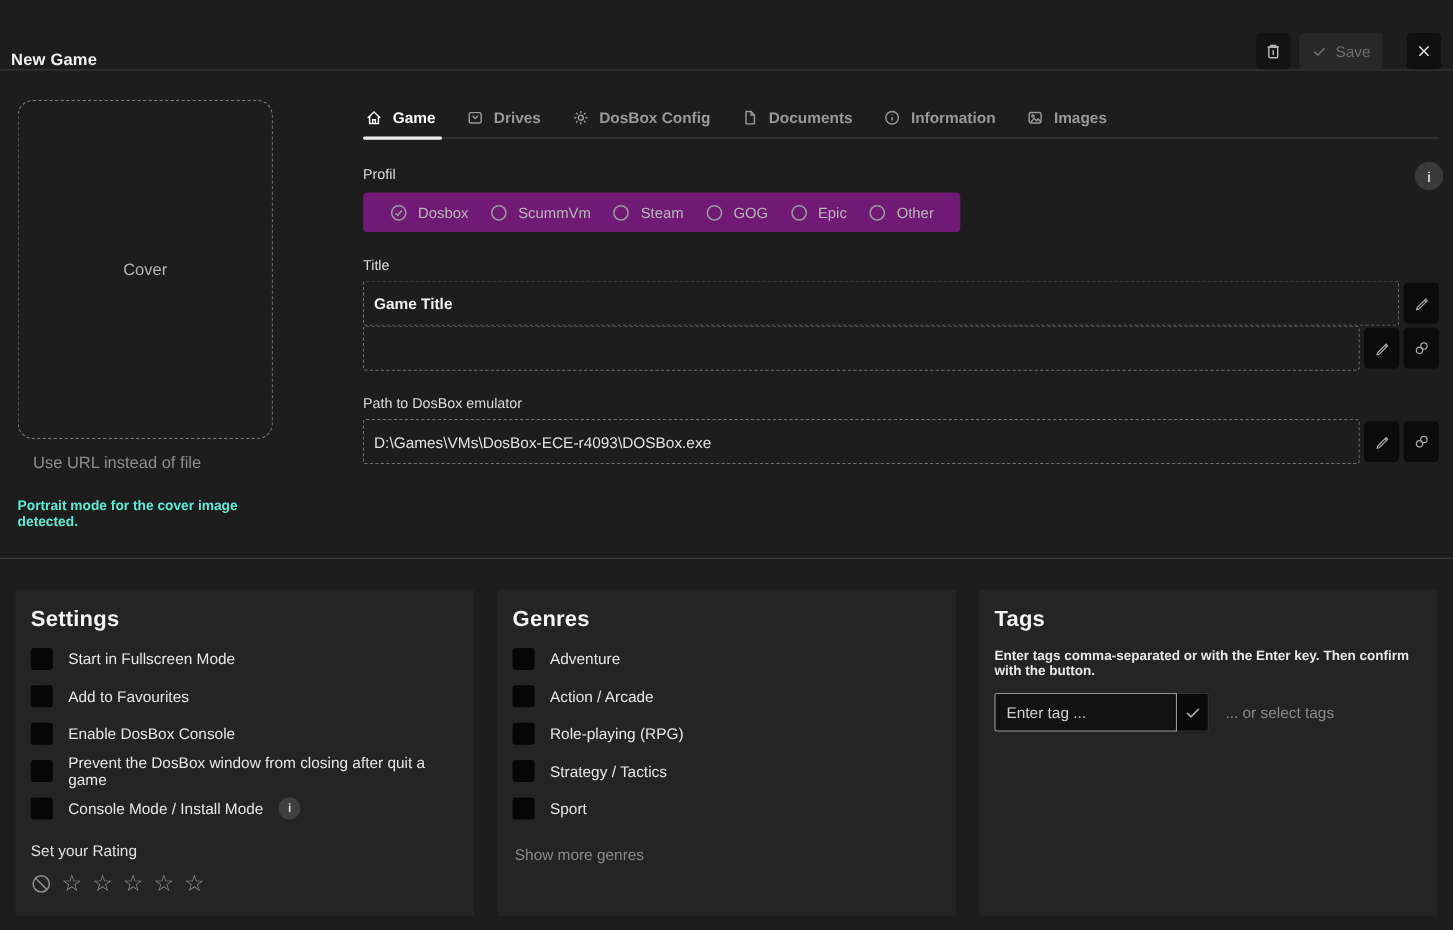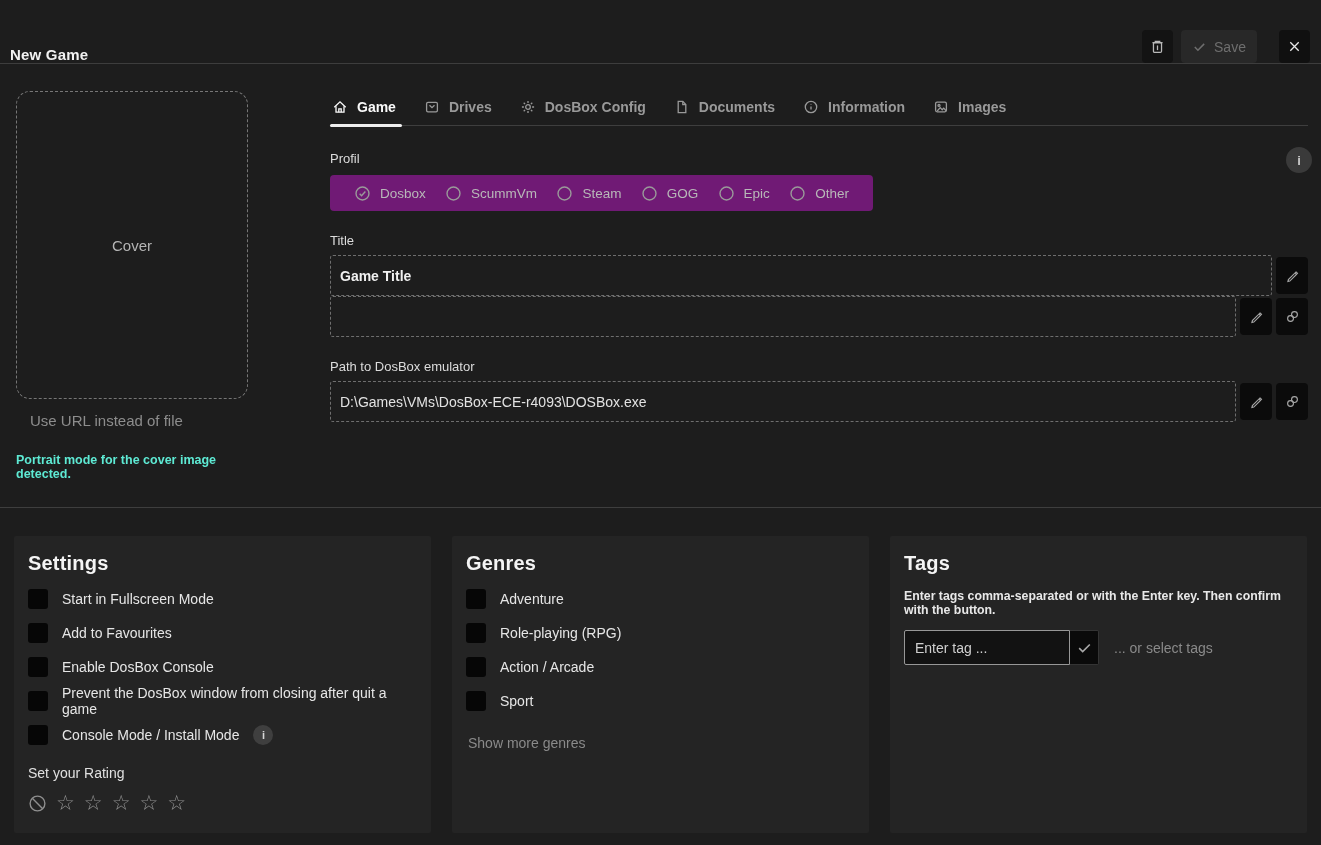--- a/index.html
+++ b/index.html
@@ -352,25 +352,29 @@
   </div>
 
   <div class="panel">
     <h2>Genres</h2>
     <div class="check-row">
       <span class="checkbox"></span>
       <span class="check-label">Adventure</span>
     </div>
     <div class="check-row">
       <span class="checkbox"></span>
+      <span class="check-label">Action / Arcade</span>
+    </div>
+    <div class="check-row">
+      <span class="checkbox"></span>
       <span class="check-label">Role-playing (RPG)</span>
     </div>
     <div class="check-row">
       <span class="checkbox"></span>
-      <span class="check-label">Action / Arcade</span>
+      <span class="check-label">Strategy / Tactics</span>
     </div>
     <div class="check-row">
       <span class="checkbox"></span>
       <span class="check-label">Sport</span>
     </div>
     <div class="show-more">Show more genres</div>
   </div>
 
   <div class="panel">
     <h2>Tags</h2>

